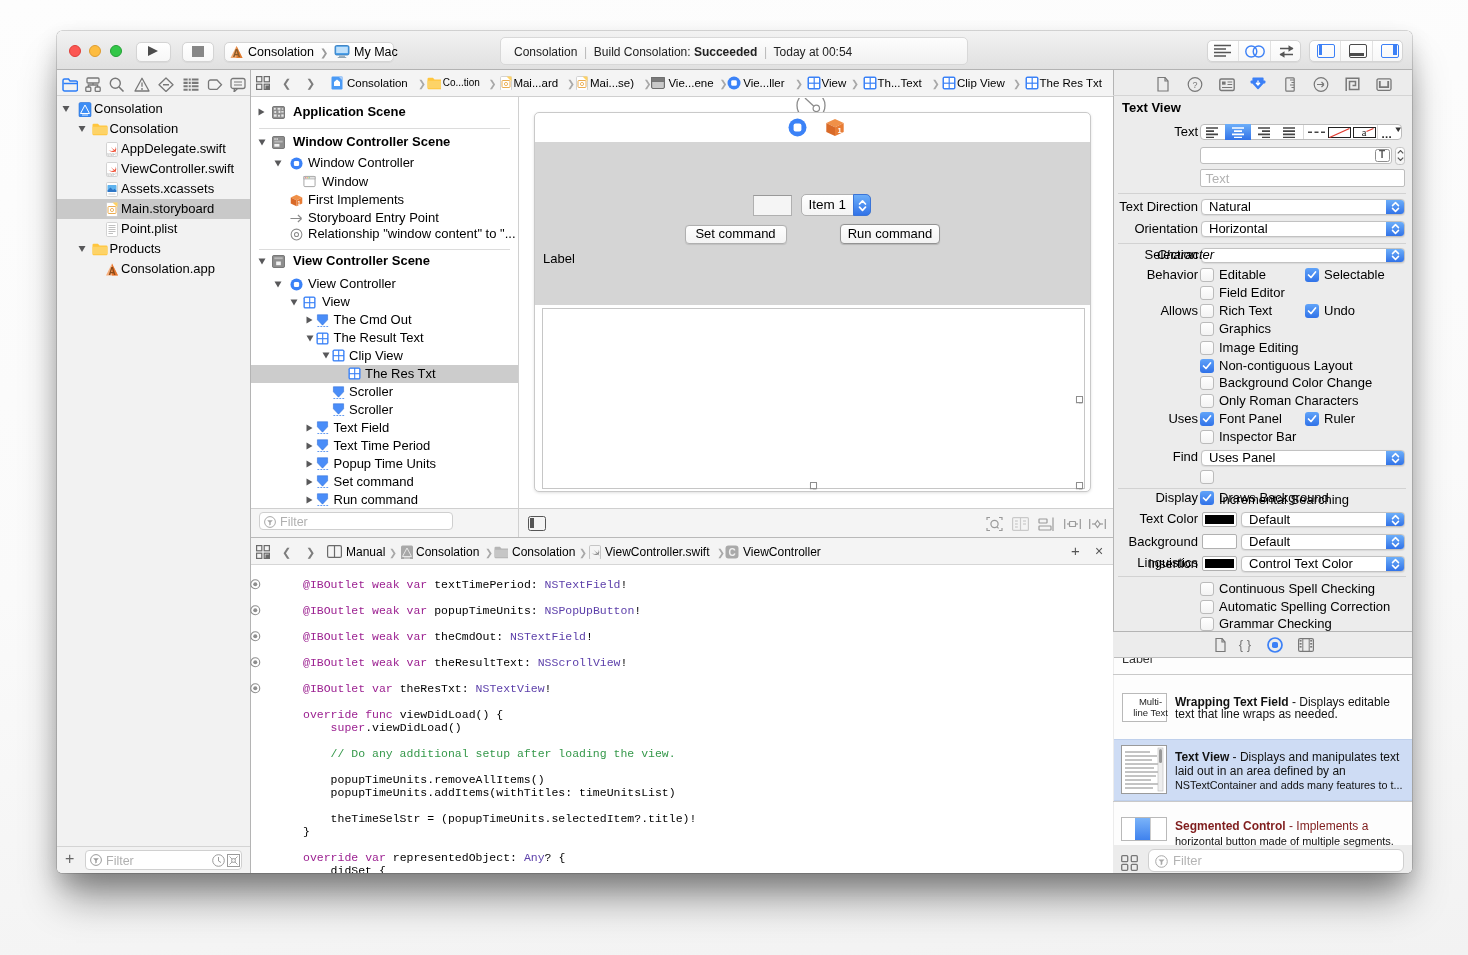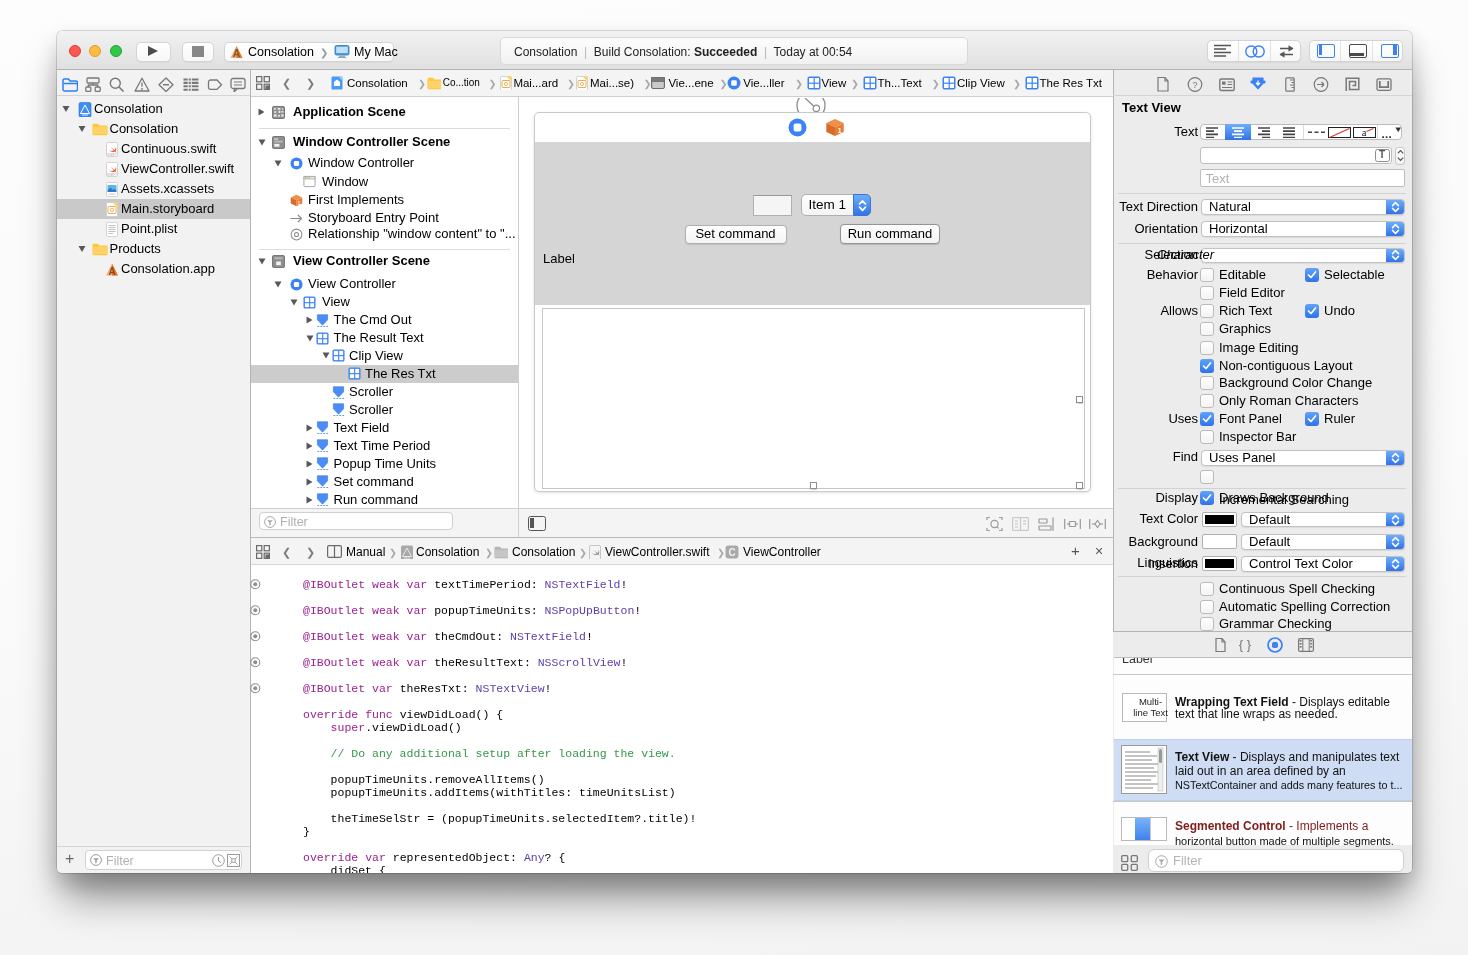--- a/index.html
+++ b/index.html
@@ -149,21 +149,21 @@
 <svg class="a" style="left:35px;top:90.5px;" width="16" height="15" viewBox="0 0 16 15">
       <path d="M0.5 3 a1.2 1.2 0 0 1 1.2-1.2 h4.2 l1.6 1.8 h6.8 a1.2 1.2 0 0 1 1.2 1.2 v7.2 a1.2 1.2 0 0 1 -1.2 1.2 h-12.6 a1.2 1.2 0 0 1 -1.2-1.2 Z" fill="#ffc63e"></path>
       <path d="M0.5 4.8 h15 v6.2 a1.2 1.2 0 0 1 -1.2 1.2 h-12.6 a1.2 1.2 0 0 1 -1.2-1.2 Z" fill="#fdd367"></path>
     </svg>
 <div class="txt" style="left:52.5px;top:90px;font-size:13px;">Consolation</div>
 <svg class="a" style="left:47px;top:110.5px;" width="16" height="15" viewBox="0 0 16 15">
       <rect x="2.5" y="0.5" width="11" height="14" rx="1.2" fill="#fff" stroke="#c9c9c9" stroke-width="0.8"></rect>
       <path d="M4.5 8 q3.5 3 6.5 1.5 q1.5 1 1.5 2 q0-1 -0.8-2.2 q1.3-2.3 -0.2-4.8 q0.5 2 -0.7 3.5 q-2.5-1.5 -4.3-3.5 q2 2.8 3.5 4 q-2.5 1 -5.5-0.5 Z" fill="#ef5138"></path>
       <text x="8" y="13.6" font-size="3.2" text-anchor="middle" fill="#aaa" font-family="Liberation Sans">SWIFT</text>
     </svg>
-<div class="txt" style="left:64px;top:110px;font-size:13px;">Continuous.swift</div>
+<div class="txt" style="left:64px;top:110px;font-size:13px;">AppDelegate.swift</div>
 <svg class="a" style="left:47px;top:130.5px;" width="16" height="15" viewBox="0 0 16 15">
       <rect x="2.5" y="0.5" width="11" height="14" rx="1.2" fill="#fff" stroke="#c9c9c9" stroke-width="0.8"></rect>
       <path d="M4.5 8 q3.5 3 6.5 1.5 q1.5 1 1.5 2 q0-1 -0.8-2.2 q1.3-2.3 -0.2-4.8 q0.5 2 -0.7 3.5 q-2.5-1.5 -4.3-3.5 q2 2.8 3.5 4 q-2.5 1 -5.5-0.5 Z" fill="#ef5138"></path>
       <text x="8" y="13.6" font-size="3.2" text-anchor="middle" fill="#aaa" font-family="Liberation Sans">SWIFT</text>
     </svg>
 <div class="txt" style="left:64px;top:130px;font-size:13px;">ViewController.swift</div>
 <svg class="a" style="left:47px;top:150.5px;" width="16" height="15" viewBox="0 0 16 15">
       <rect x="2.5" y="0.5" width="11" height="14" rx="1.2" fill="#fff" stroke="#c9c9c9" stroke-width="0.8"></rect>
       <rect x="3.5" y="3" width="9" height="7" rx="0.8" fill="#5fb3ee"></rect>
       <path d="M3.5 8.5 L6.5 5.5 L9 8 L10.5 6.8 L12.5 8.8 V9.2 a0.8 0.8 0 0 1 -0.8 0.8 H4.3 a0.8 0.8 0 0 1 -0.8-0.8 Z" fill="#2e76c6"></path>

